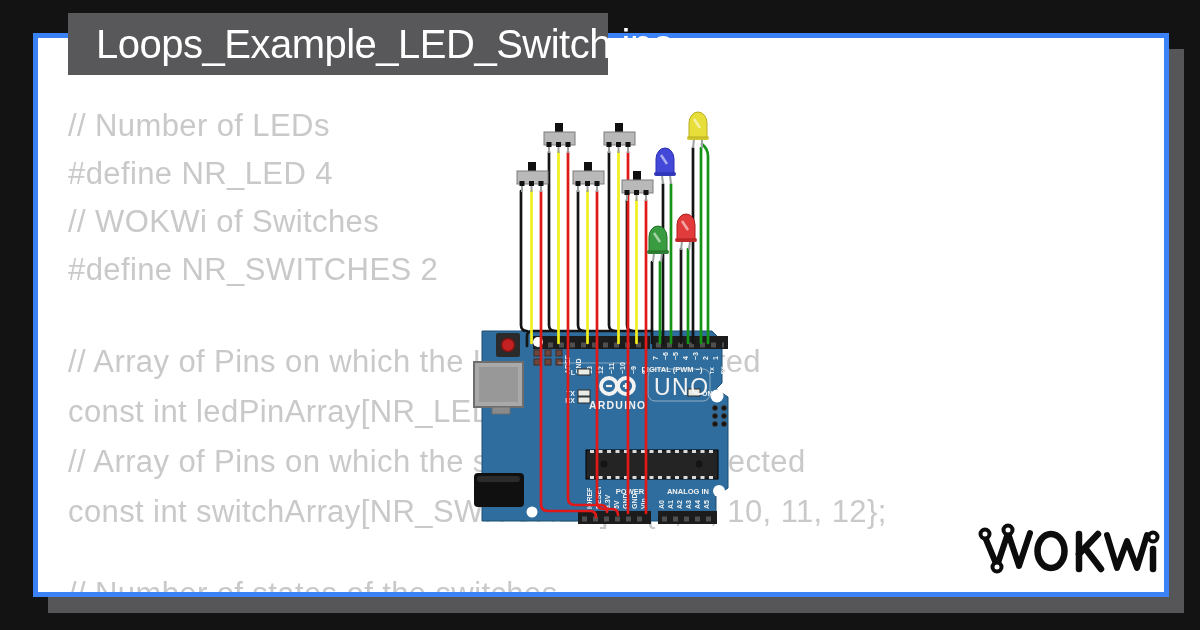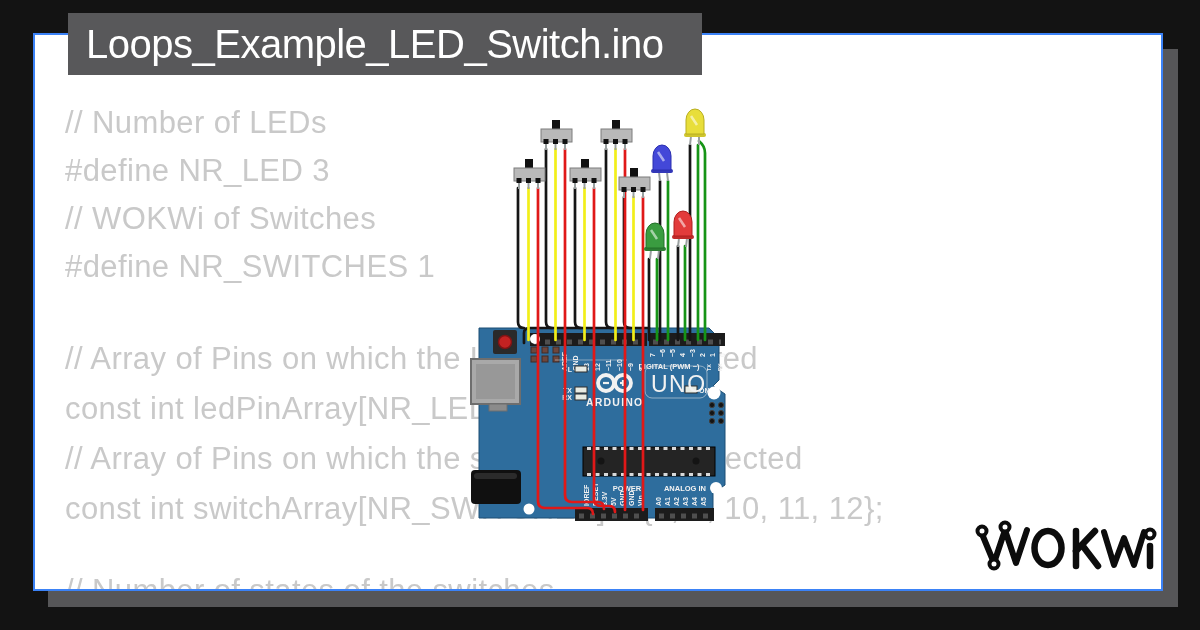--- a/index.html
+++ b/index.html
@@ -1,21 +1,21 @@
 <!DOCTYPE html>
 <html><head>
 <meta charset="utf-8">
 <style>
   html,body{margin:0;padding:0;background:#131313;}
   #stage{position:relative;width:1200px;height:630px;background:#131313;overflow:hidden;
          font-family:"Liberation Sans",sans-serif;}
   .card{position:absolute;left:33px;top:33px;width:1126px;height:554px;background:#ffffff;
-        border:2px solid #3b82f6;box-shadow:15px 16px 0 0 #565658;overflow:hidden;}
-  .titlebar{position:absolute;left:68px;top:13px;width:634px;height:62px;background:#58585a;
-            z-index:30;display:flex;align-items:center;padding-left:18px;box-sizing:border-box;}
+        border:5px solid #3b82f6;box-shadow:15px 16px 0 0 #565658;overflow:hidden;}
+  .titlebar{position:absolute;left:68px;top:13px;width:540px;height:62px;background:#58585a;
+            z-index:30;display:flex;align-items:center;padding-left:28px;box-sizing:border-box;}
   .titlebar span{color:#ffffff;font-size:40px;letter-spacing:-.5px;white-space:nowrap;}
   .code-line{position:absolute;left:30px;color:#c9c9c9;font-size:31px;letter-spacing:.4px;
              white-space:nowrap;z-index:1;}
   .circuit{position:absolute;left:0;top:0;width:1126px;height:554px;z-index:10;pointer-events:none;}
   .sr{position:absolute;width:1px;height:1px;overflow:hidden;clip:rect(0 0 0 0);}
   text{font-family:"Liberation Sans",sans-serif;}
   .pinlbl{fill:#f2f2f2;font-size:7px;font-weight:bold;}
   .silk{fill:#f2f2f2;font-weight:bold;}
 </style>
 </head>
@@ -24,23 +24,23 @@
 <div id="stage">
 
   <div class="titlebar">
     <span>Loops_Example_LED_Switch.ino</span>
   </div>
 
   <div class="card">
 
     <div>
       <div class="code-line" style="top:70px">// Number of LEDs</div>
-      <div class="code-line" style="top:118px">#define NR_LED 3</div>
+      <div class="code-line" style="top:118px">#define NR_LED 4</div>
       <div class="code-line" style="top:166px">// WOKWi of Switches</div>
-      <div class="code-line" style="top:214px">#define NR_SWITCHES 1</div>
+      <div class="code-line" style="top:214px">#define NR_SWITCHES 2</div>
       <div class="code-line" style="top:306px">// Array of Pins on which the LEDs are connected</div>
       <div class="code-line" style="top:356px">const int ledPinArray[NR_LED] = {2,3,4,5};</div>
       <div class="code-line" style="top:406px">// Array of Pins on which the switches are connected</div>
       <div class="code-line" style="top:456px">const int switchArray[NR_SWITCHES] = {8, 9, 10, 11, 12};</div>
       <div class="code-line" style="top:538px">// Number of states of the switches</div>
     </div>
 
     <svg class="circuit" viewBox="38 38 1126 554">
 
       <g>

